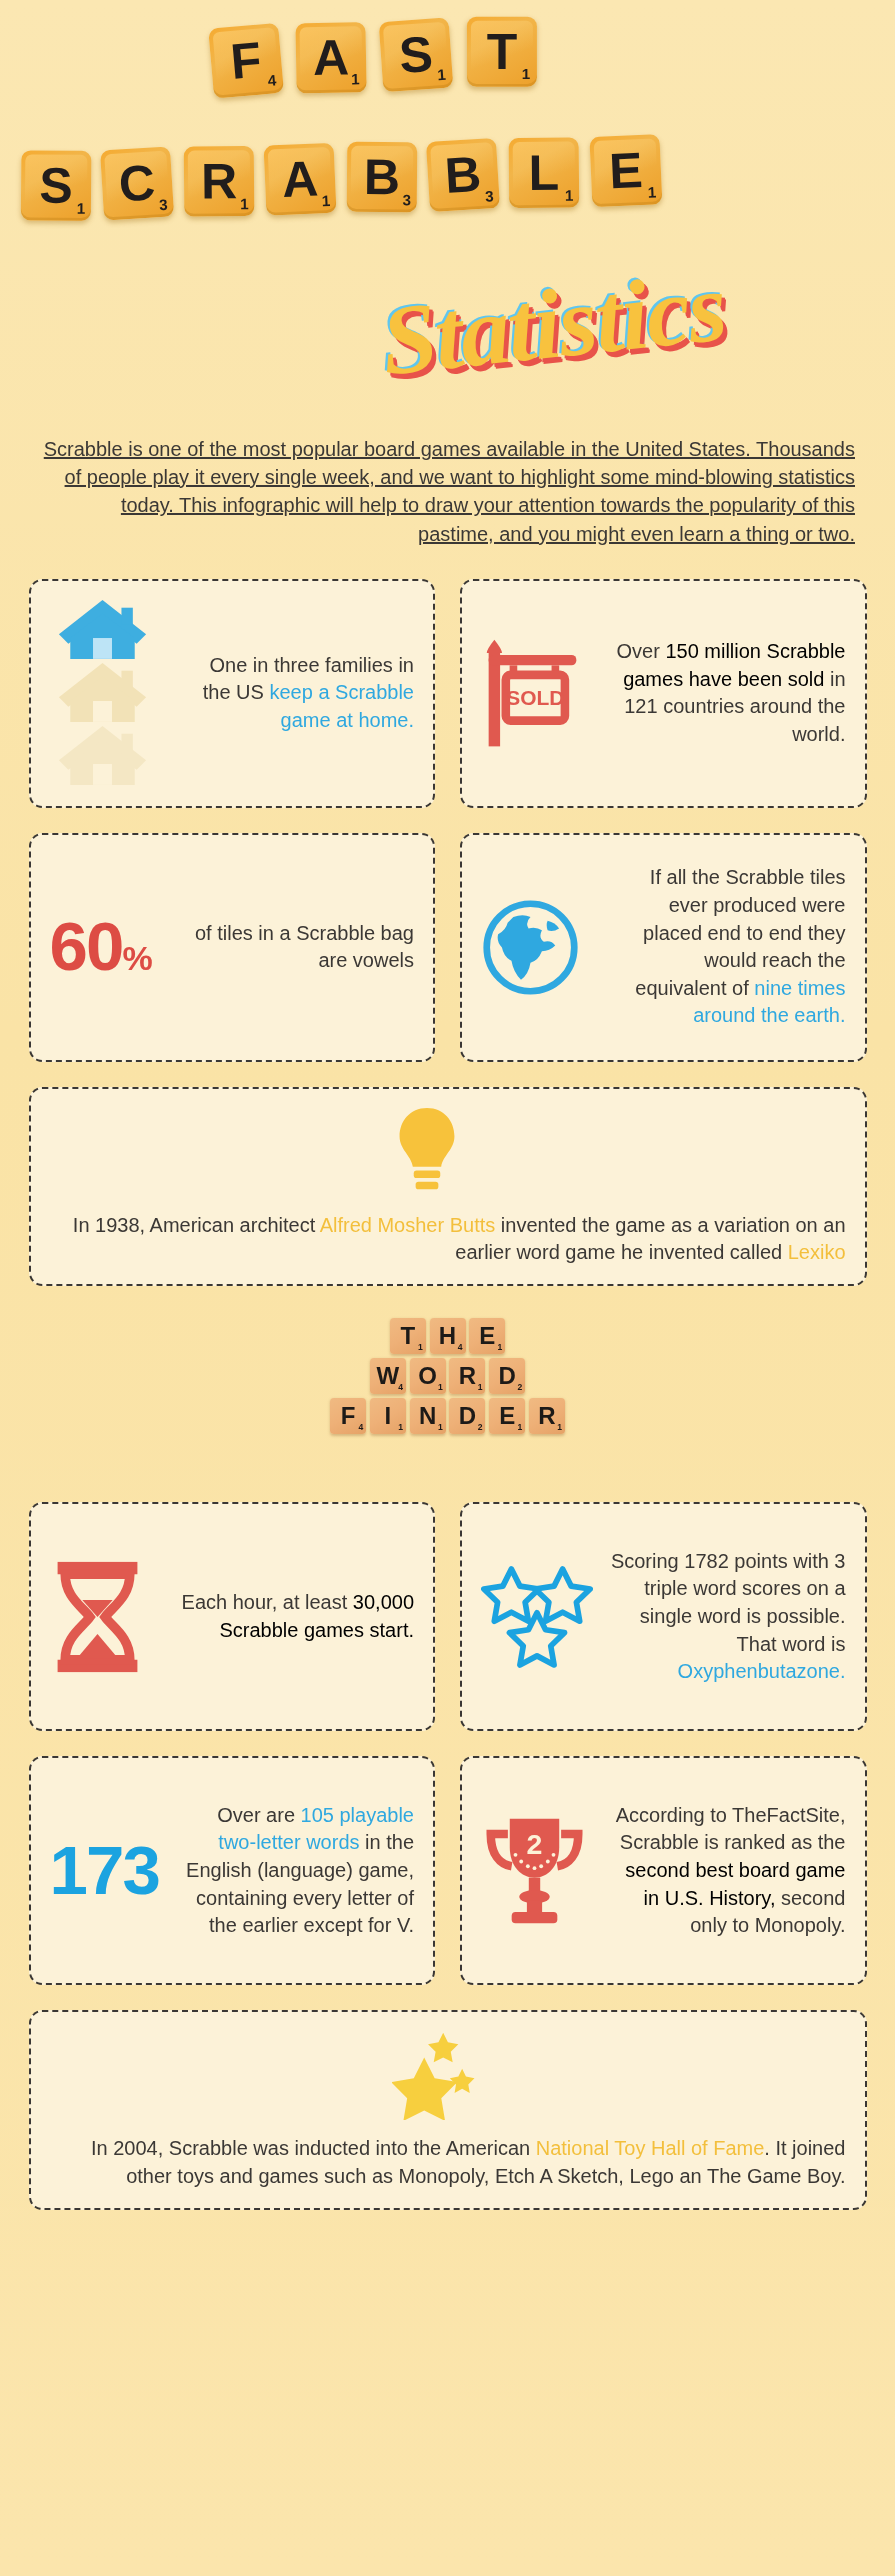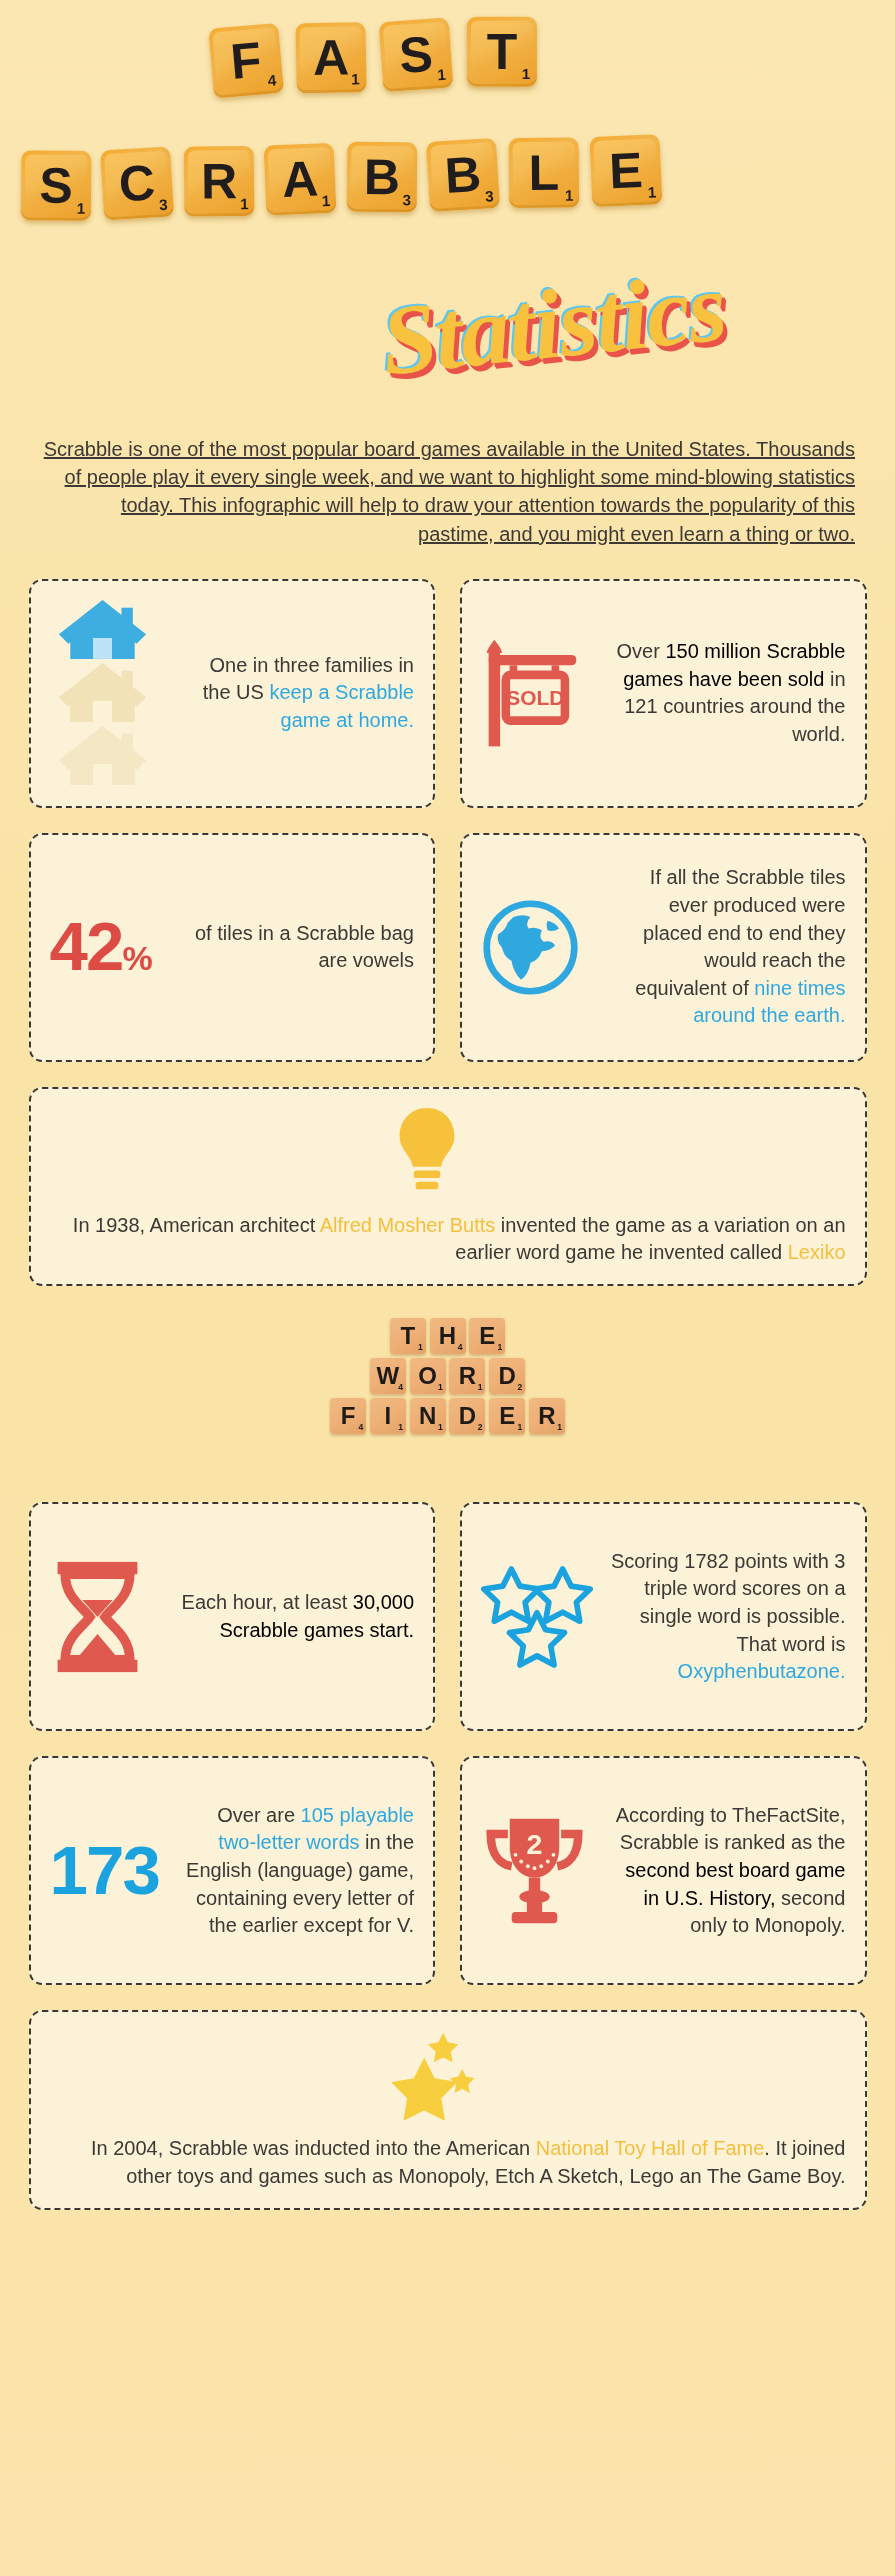--- a/index.html
+++ b/index.html
@@ -301,21 +301,21 @@
           <span>Over </span><span class="hl-red">150 million Scrabble games have been sold</span><span> in 121 countries around the world.</span>
         </div>
       </div>
     </div>
 
     <div class="card-row">
 
       <div class="card">
         <div class="card-icon">
           <div class="big-num red">
-            <span>42</span><span class="pct">%</span>
+            <span>60</span><span class="pct">%</span>
           </div>
         </div>
         <div class="card-text">of tiles in a Scrabble bag are vowels</div>
       </div>
 
       <div class="card">
         <div class="card-icon">
           <svg width="99" height="99" viewBox="0 0 104 104">
             <circle cx="52" cy="52" r="46" fill="none" stroke="#2fa8e0" stroke-width="7"></circle>
             <path d="M34 20 q10 -4 18 0 q-6 6 -2 12 q8 -2 14 2 q-4 8 2 12 q8 -2 12 4

